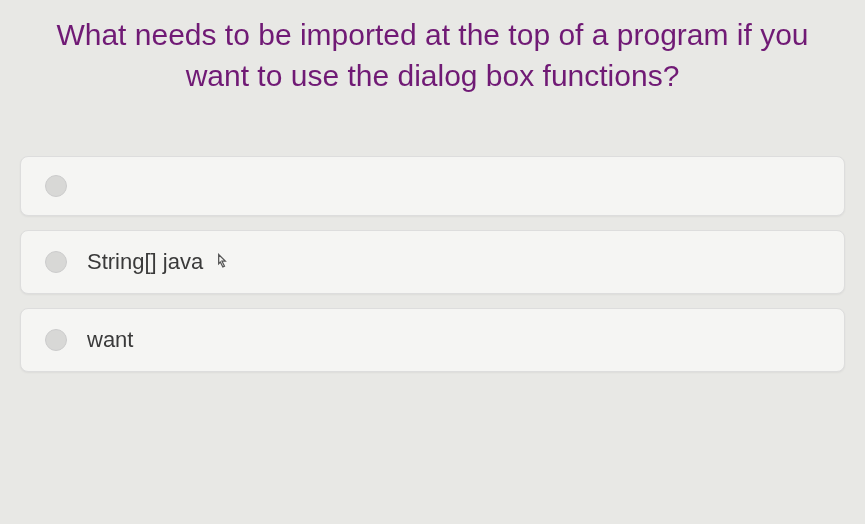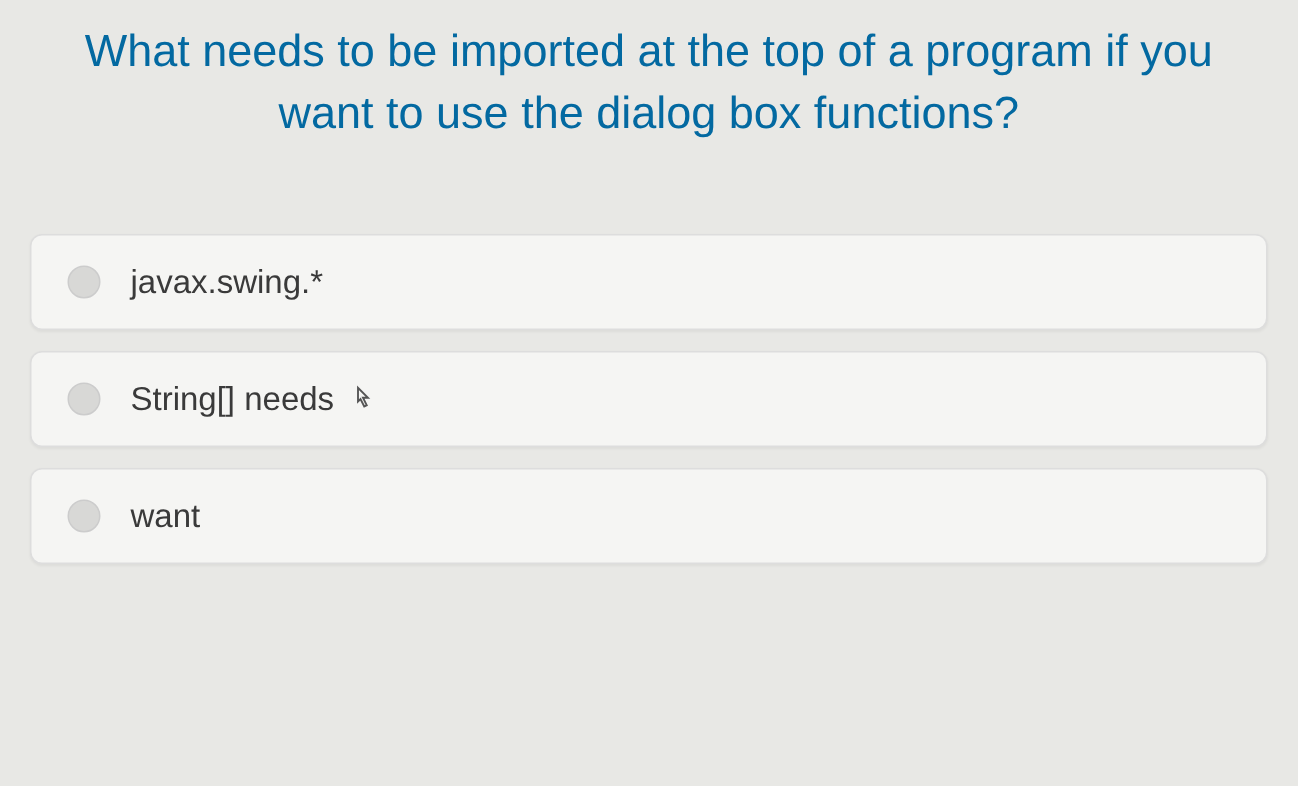--- a/index.html
+++ b/index.html
@@ -11,21 +11,21 @@
       width: 865px;
       height: 524px;
       font-family: -apple-system, BlinkMacSystemFont, 'Segoe UI', Helvetica, Arial, sans-serif;
       background: #e8e8e5;
       padding: 15px 20px;
       overflow: hidden;
     }
     .question {
       text-align: center;
       font-size: 30px;
-      color: #0369a1;
+      color: #701a75;
       font-weight: 500;
       line-height: 1.35;
       margin-bottom: 60px;
       padding: 0 30px;
     }
     .options {
       display: flex;
       flex-direction: column;
       gap: 14px;
     }
@@ -67,30 +67,27 @@
     }
   </style>
 </head>
 <body>
 
 <div class="question">What needs to be imported at the top of a program if you want to use the dialog box functions?</div>
 
 <div class="options">
   <div class="option">
     <div class="radio"></div>
-    <div class="option-text">
-      <span>javax.swing.*</span>
-    </div>
   </div>
 
 
   <div class="option">
     <div class="radio"></div>
     <div class="option-text">
-      <span>String[] needs</span>
+      <span>String[] java</span>
       <span class="cursor-icon">
         <svg viewBox="0 0 20 24" fill="none" stroke="#555" stroke-width="1.5">
           <path d="M6 3 L6 14 L8 12 L11 18 L13 17 L10 11 L14 11 Z" fill="#f5f5f3"></path>
         </svg>
       </span>
     </div>
   </div>
 
   <div class="option">
     <div class="radio"></div>

